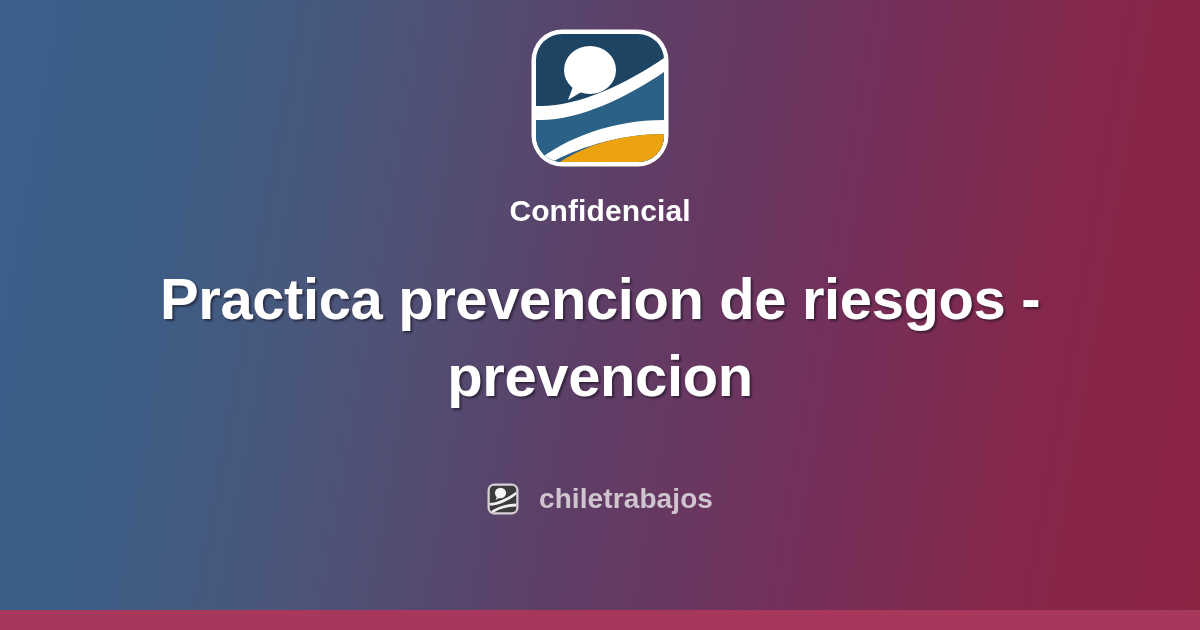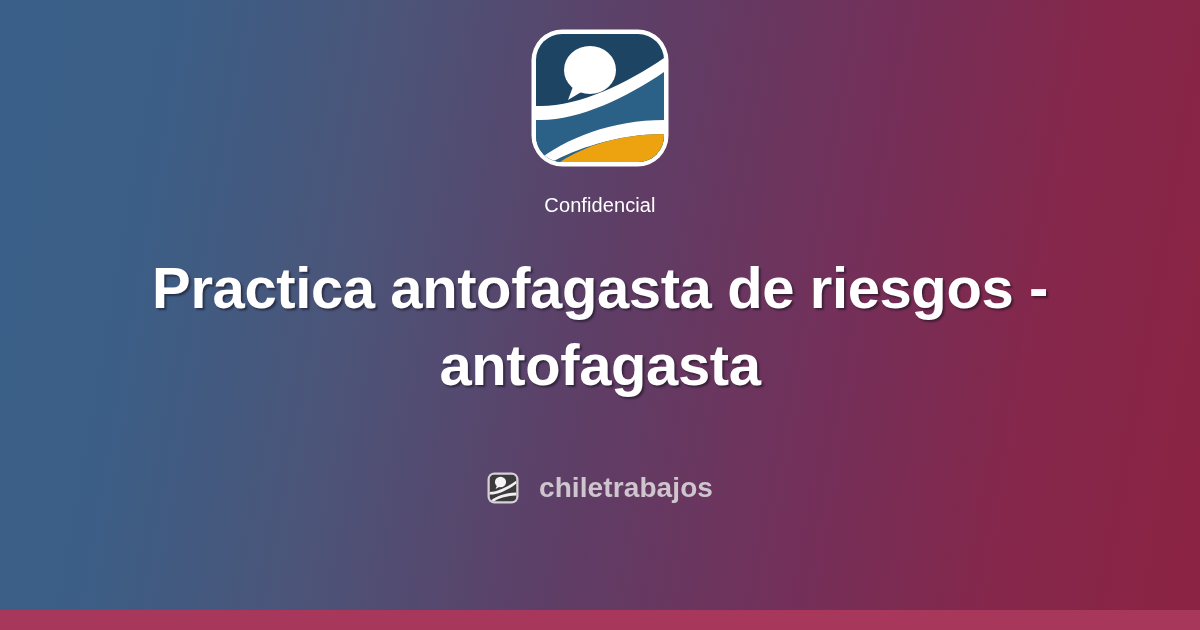--- a/index.html
+++ b/index.html
@@ -37,22 +37,22 @@
   }
   .logo-svg {
     display: block;
     width: 140px;
     height: 140px;
   }
 
   
   .confidential {
     margin-top: 26px;
-    font-size: 20px;
-    font-weight: normal;
+    font-size: 30px;
+    font-weight: bold;
     color: #ffffff;
     letter-spacing: 0.1px;
     line-height: 1.1;
     text-align: right;
   }
 
   
   .title {
     margin-top: 34px;
     max-width: 1060px;
@@ -138,21 +138,21 @@
         <path d="M30 134 C 54 118, 90 106, 134 106 L134 134 Z" fill="#eda310"></path>
 
         <ellipse cx="60" cy="42" rx="26" ry="24" fill="#ffffff"></ellipse>
         <path d="M44 56 L38 72 L58 60 Z" fill="#ffffff"></path>
       </g>
     </svg>
   </div>
 
   <div class="confidential">Confidencial</div>
 
-  <h1 class="title">Practica antofagasta de riesgos - antofagasta</h1>
+  <h1 class="title">Practica prevencion de riesgos - prevencion</h1>
 
 
   <div class="footer-brand">
     <svg class="brand-mark" viewBox="0 0 32 32" aria-hidden="true">
       <defs>
         <clipPath id="markClip">
           <rect x="2.5" y="2.5" width="27" height="27" rx="5" ry="5"></rect>
         </clipPath>
       </defs>
       <rect x="0.5" y="0.5" width="31" height="31" rx="7" ry="7" fill="#d8d2d8"></rect>

